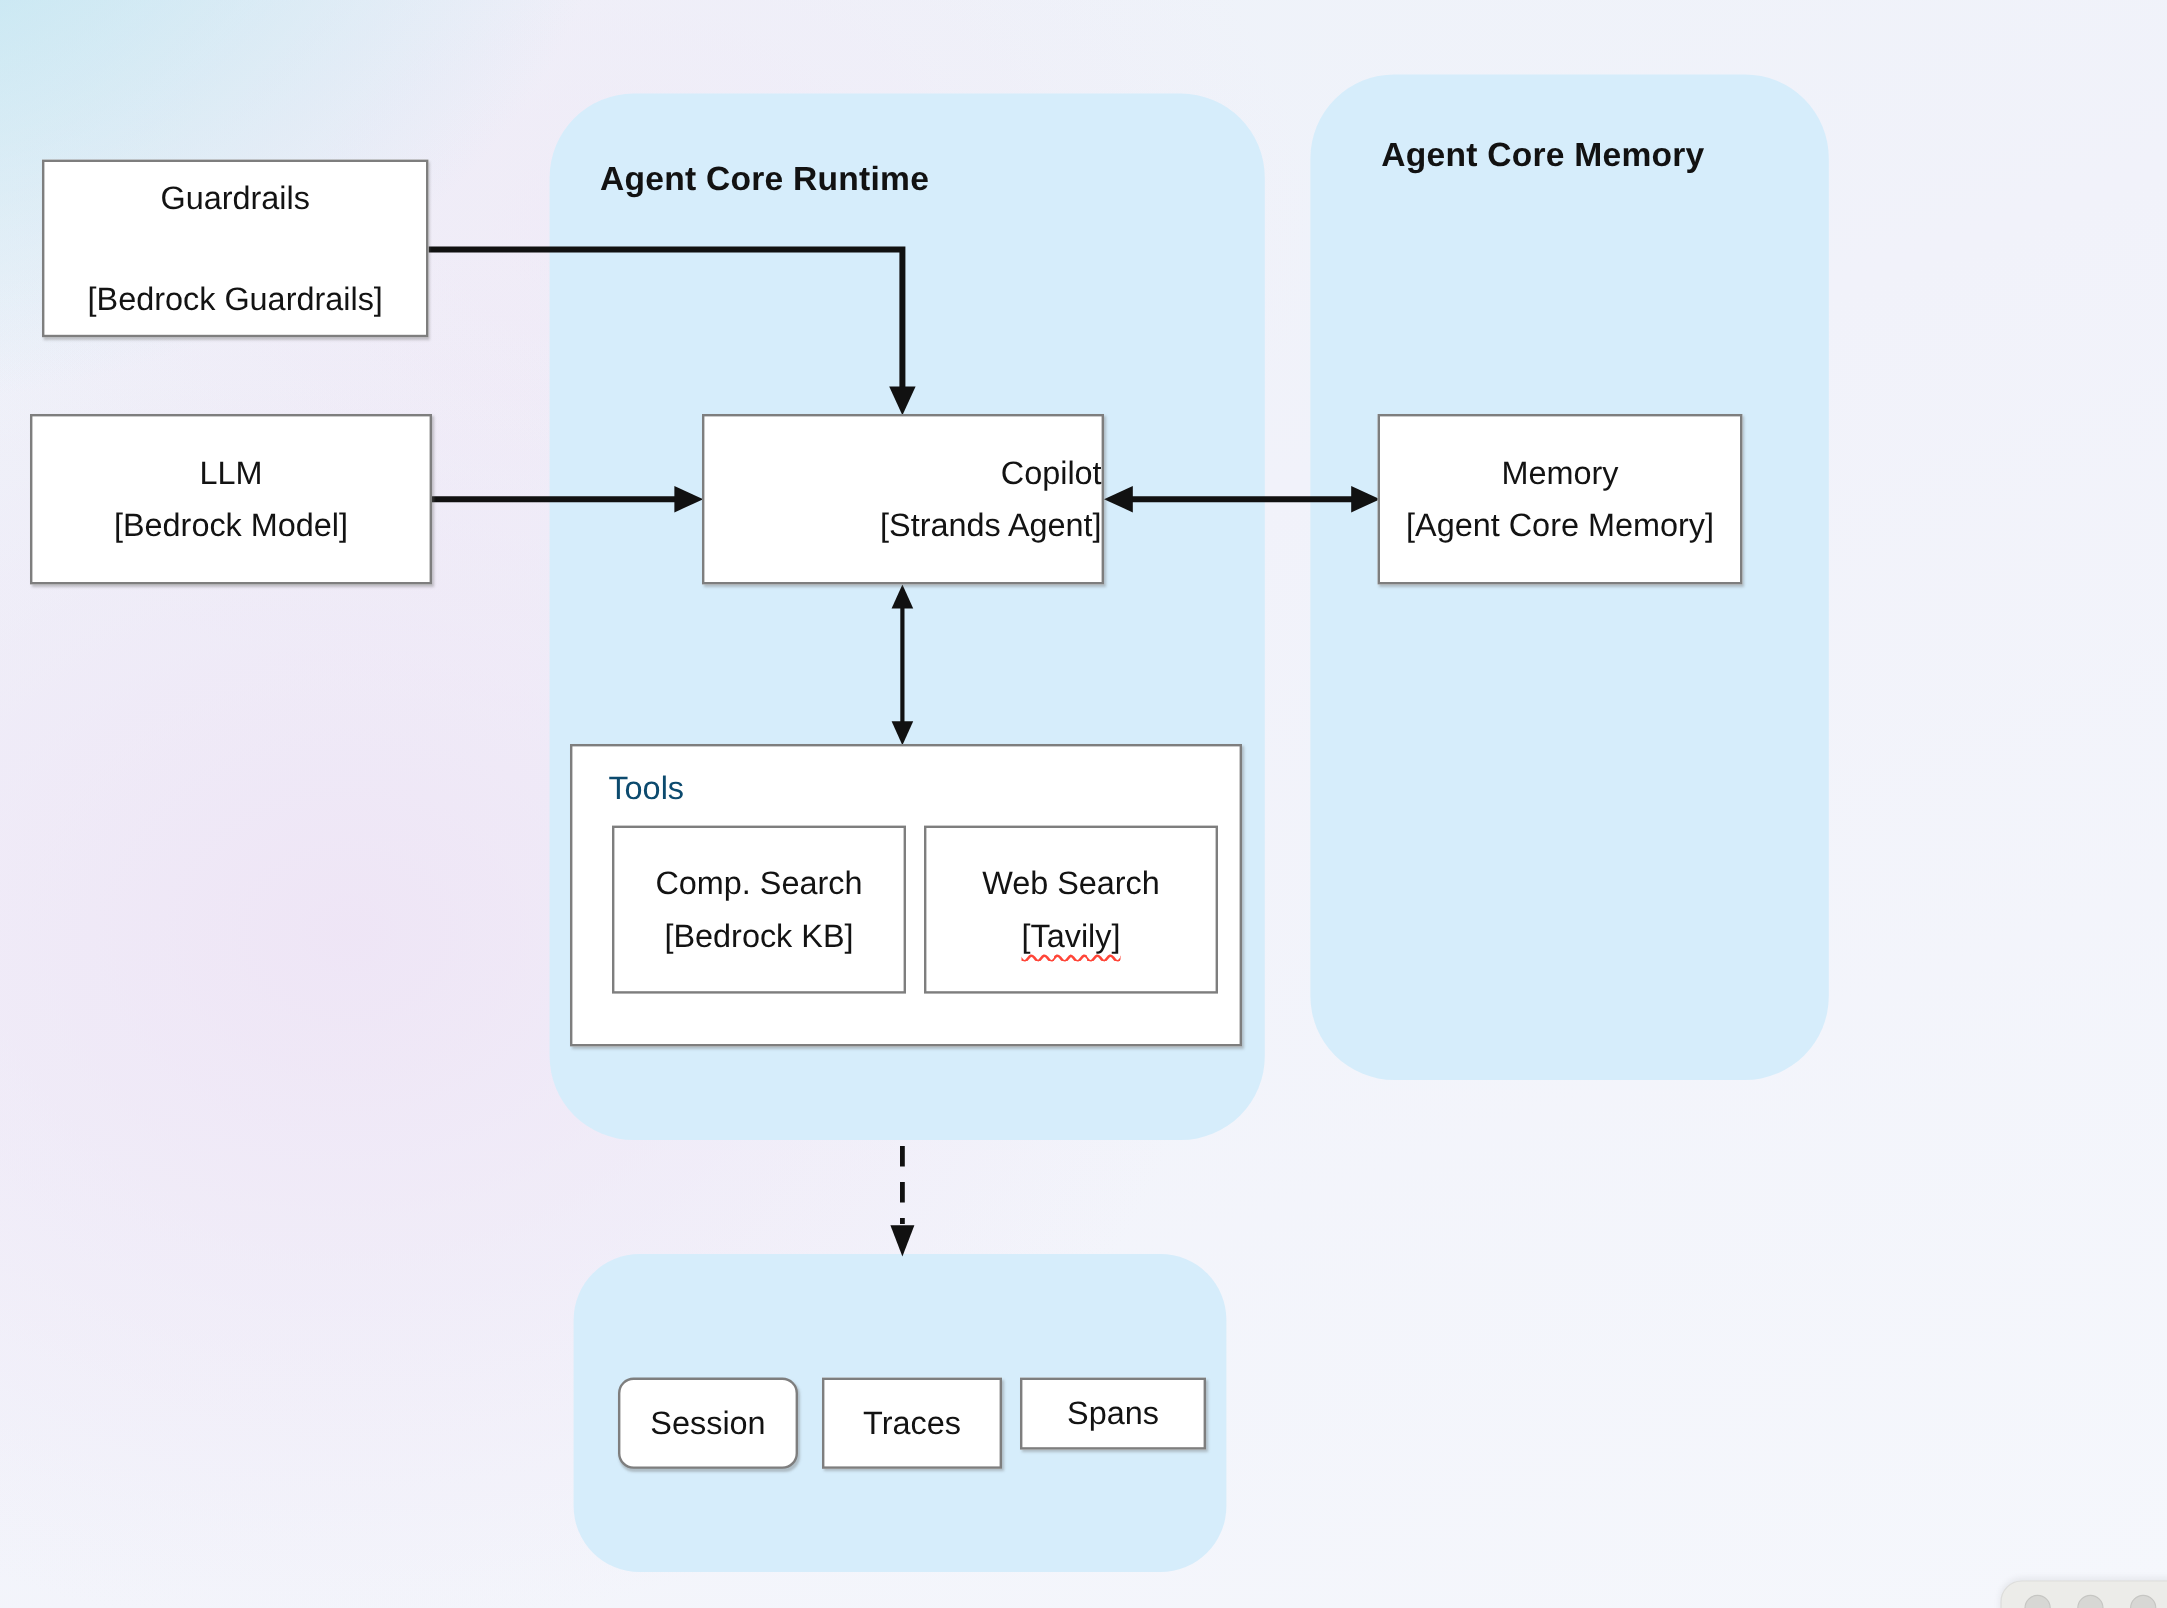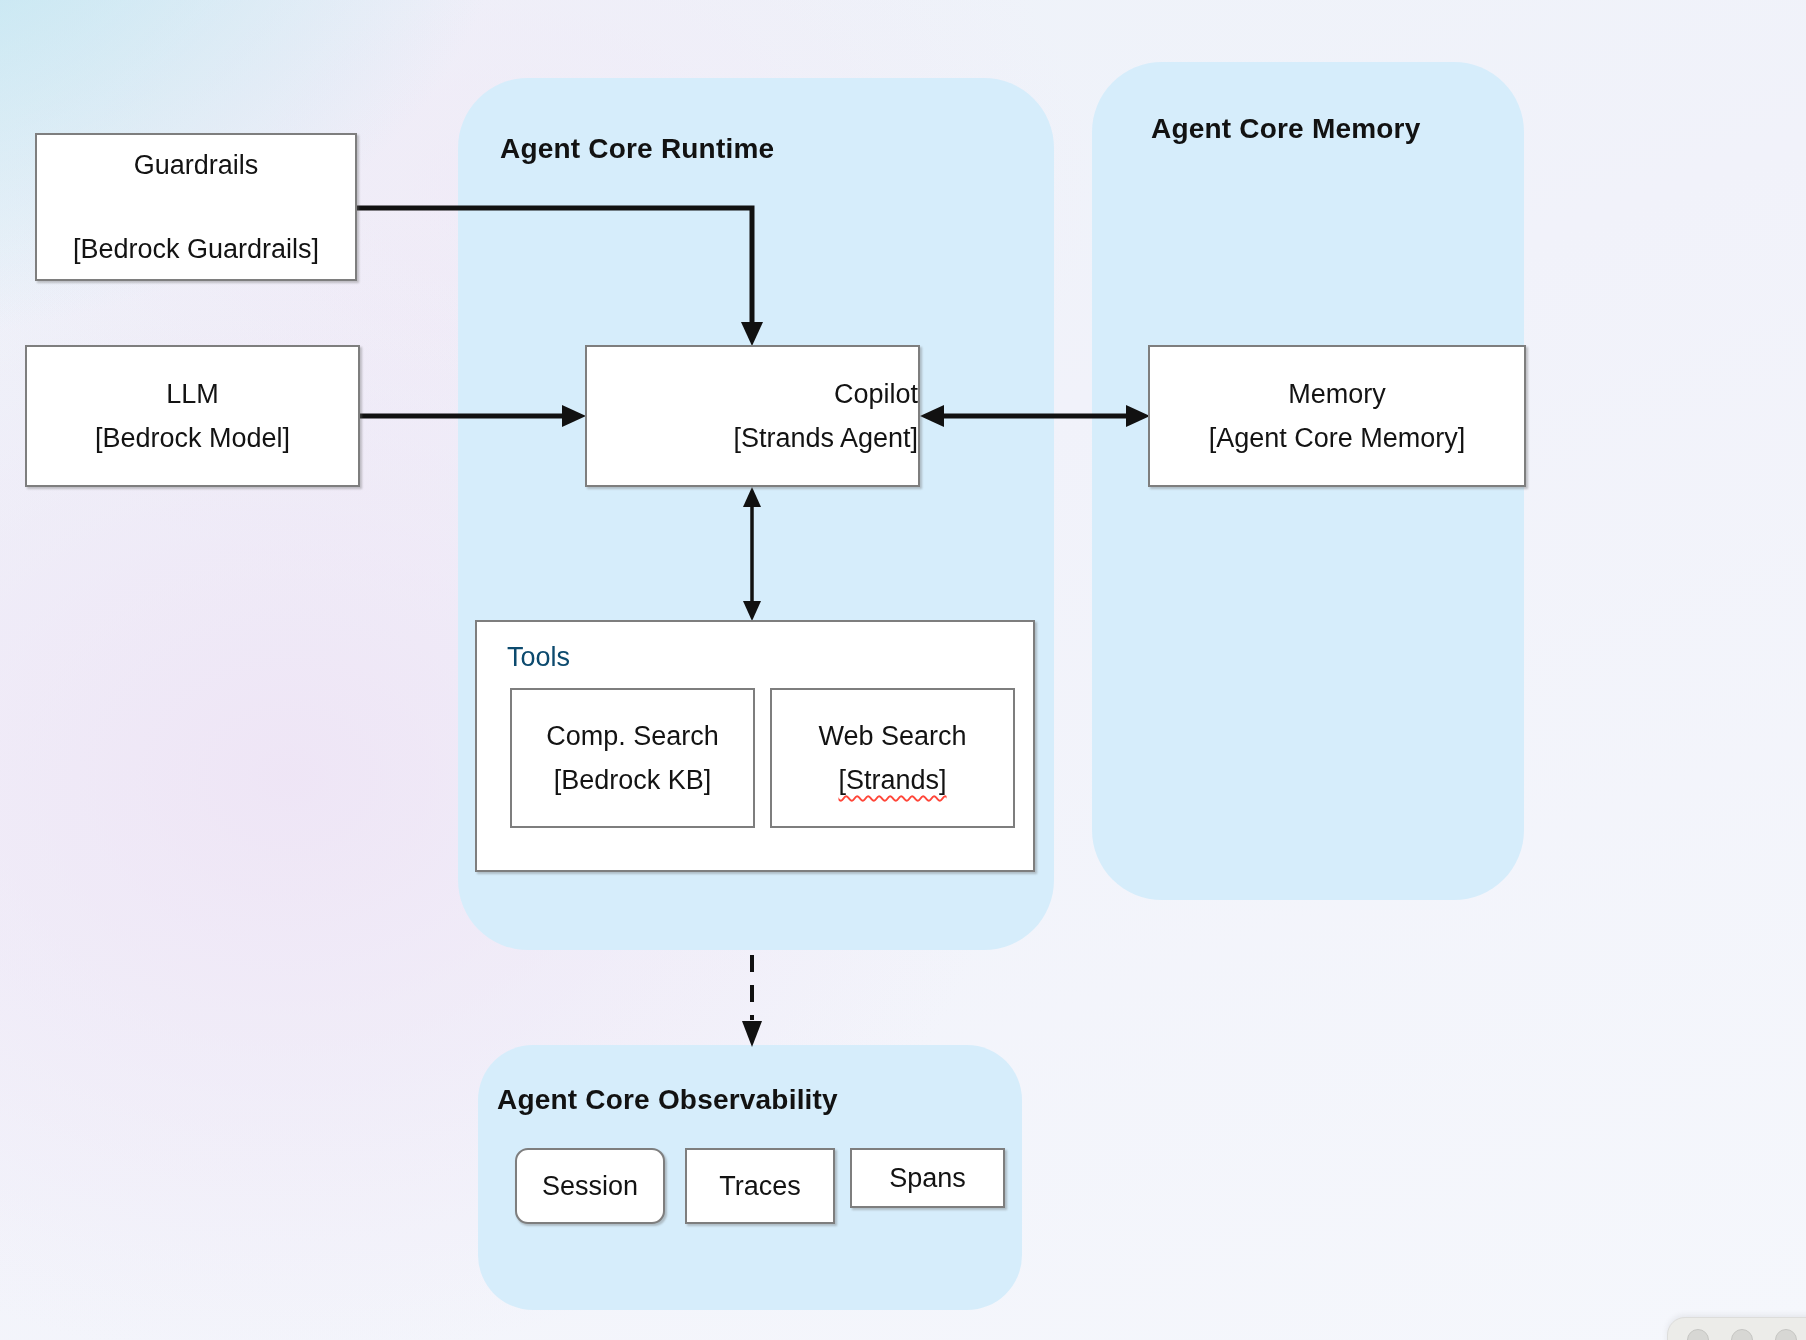--- a/index.html
+++ b/index.html
@@ -112,21 +112,20 @@
 <body>
 
 <div id="stage">
 
   <div class="container" style="left:458px; top:78px; width:596px; height:872px;"></div>
   <div class="container" style="left:1092px; top:62px; width:432px; height:838px;"></div>
   <div class="container" style="left:478px; top:1045px; width:544px; height:265px; border-radius:55px;"></div>
 
   <div class="container-title" style="left:500px; top:133px;">Agent Core Runtime</div>
   <div class="container-title" style="left:1122px; top:113px;margin-left:29px;">Agent Core Memory</div>
-  <div class="container-title" style="left:497px; top:1084px;">Agent Core Observability</div>
 
   <svg id="edges" width="1806" height="1340" viewBox="0 0 1806 1340">
 
     <path d="M357 208 H752 V324" stroke-width="5"></path>
     <polygon points="741,322 763,322 752,346"></polygon>
 
     <line x1="360" y1="416" x2="566" y2="416" stroke-width="5"></line>
     <polygon points="562,405 562,427 586,416"></polygon>
 
     <line x1="940" y1="416" x2="1130" y2="416" stroke-width="5"></line>
@@ -160,24 +159,24 @@
     <div class="tools-label">Tools</div>
   </div>
 
   <div class="node" style="left:510px; top:688px; width:245px; height:140px; box-shadow:none;">
     <span>Comp. Search</span>
     <span>[Bedrock KB]</span>
   </div>
 
   <div class="node" style="left:770px; top:688px; width:245px; height:140px; box-shadow:none;">
     <span>Web Search</span>
-    <span class="squiggle">[Strands]</span>
+    <span class="squiggle">[Tavily]</span>
   </div>
 
-  <div class="node" style="left:1148px; top:345px; width:378px; height:142px;">
+  <div class="node" style="left:1148px; top:345px; width:304px; height:142px;">
     <span>Memory</span>
     <span>[Agent Core Memory]</span>
   </div>
 
   <div class="node" style="left:515px; top:1148px; width:150px; height:76px;border-radius:13px;">
     <span>Session</span>
   </div>
   <div class="node" style="left:685px; top:1148px; width:150px; height:76px;">
     <span>Traces</span>
   </div>

